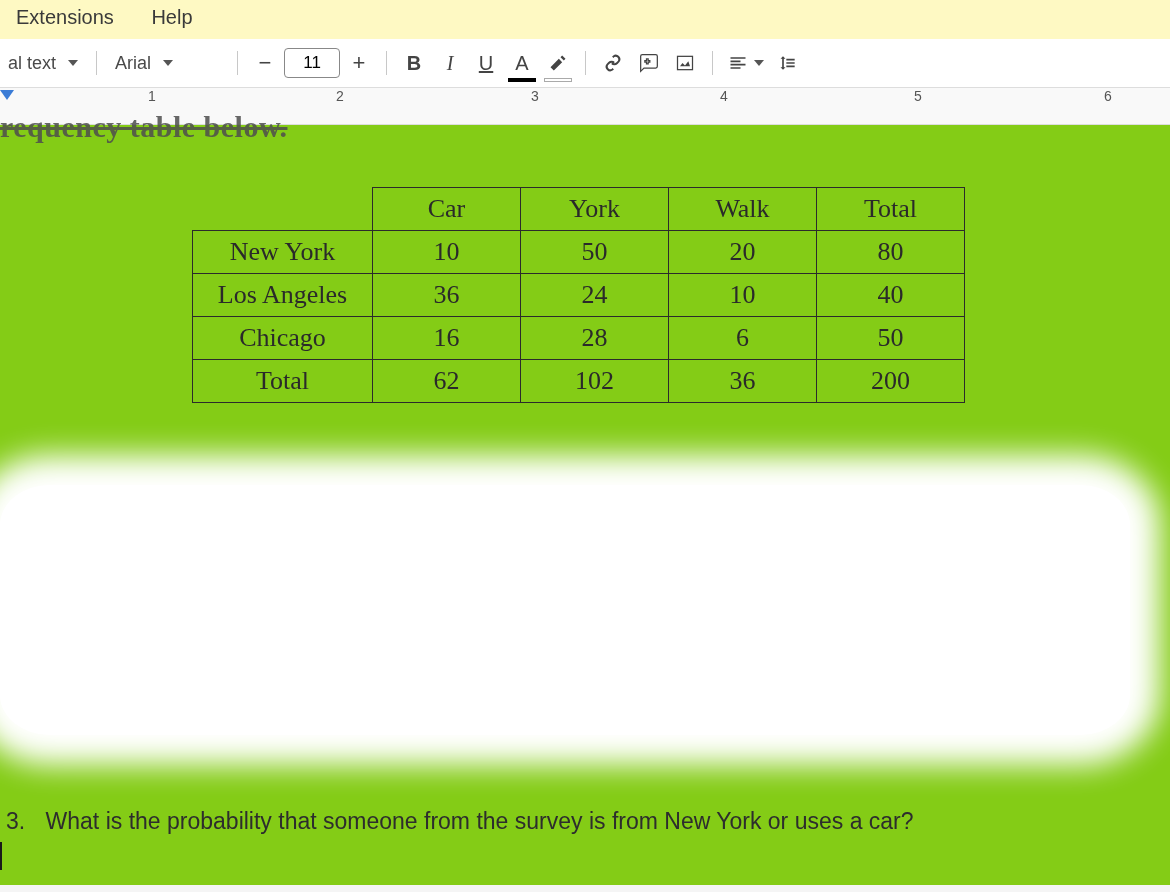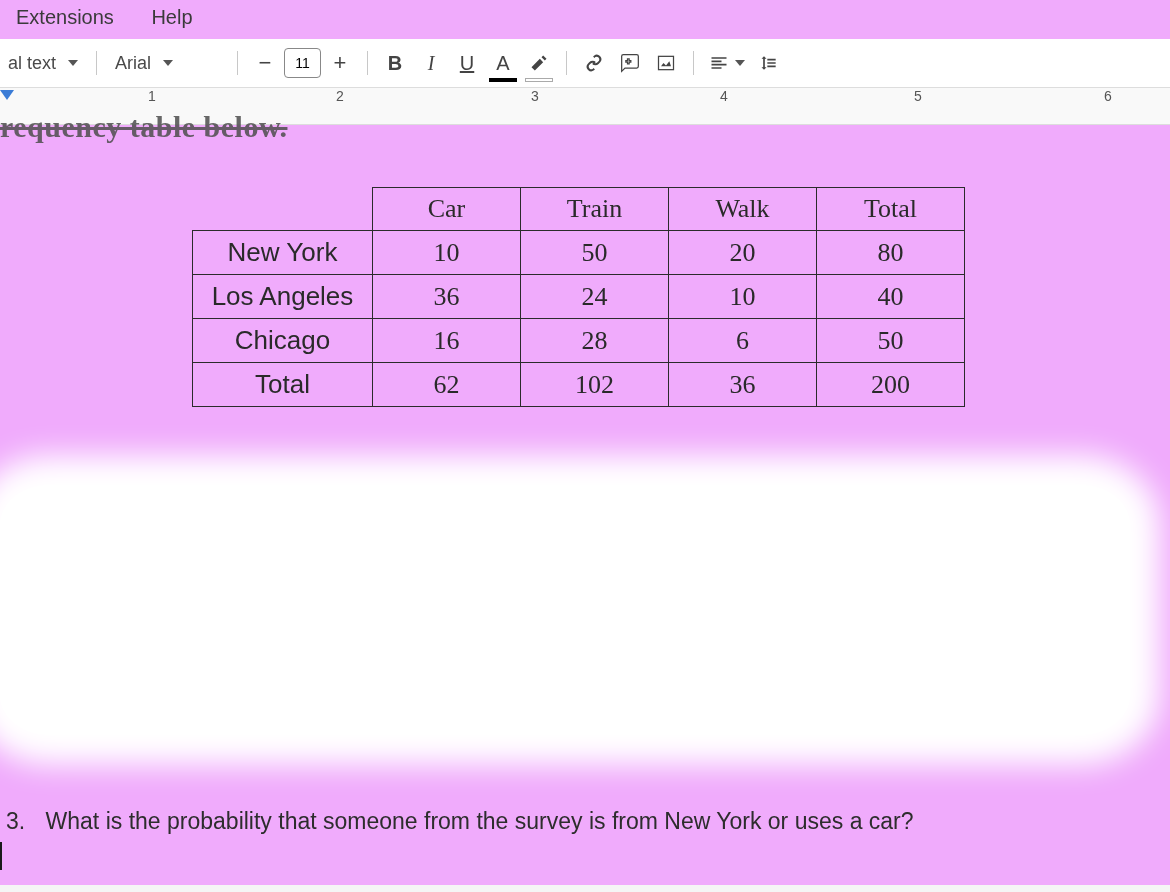--- a/index.html
+++ b/index.html
@@ -5,21 +5,21 @@
     * { box-sizing: border-box; margin: 0; padding: 0; }
     body {
       font-family: Arial, sans-serif;
       background: #f5f5f5;
       width: 1170px;
       height: 892px;
       overflow: hidden;
       position: relative;
     }
     .menubar {
-      background: #f0abfc;
+      background: #fef9c3;
       padding: 6px 0 10px 0;
       font-size: 20px;
       color: #3a3a3a;
     }
     .menubar span { padding: 0 16px; cursor: pointer; }
     .toolbar {
       display: flex;
       align-items: center;
       background: #fff;
       padding: 6px 0;
@@ -33,22 +33,22 @@
       font-size: 18px; color: #4a4a4a; padding: 4px 8px;
       display: flex; align-items: center; gap: 6px; cursor: pointer;
     }
     .dropdown-caret::after {
       content: ""; display: inline-block;
       border-left: 5px solid transparent; border-right: 5px solid transparent;
       border-top: 6px solid #555; margin-left: 6px;
     }
     .toolbar .fontsize-box {
       border: 1.5px solid #888; border-radius: 4px;
-      width: 37px; height: 30px; display:flex; align-items:center; justify-content:center;
-      font-size: 14px; font-weight: 500;
+      width: 56px; height: 30px; display:flex; align-items:center; justify-content:center;
+      font-size: 17px; font-weight: 500;
     }
     .toolbar .iconbtn {
       width: 34px; height: 34px; display:flex; align-items:center; justify-content:center;
       color: #444; cursor: pointer;
     }
     .toolbar .iconbtn svg { fill: #444; }
     .bold-b { font-weight: 700; font-size: 20px; }
     .italic-i { font-style: italic; font-size: 20px; font-family: "Times New Roman", serif; }
     .underline-u { text-decoration: underline; font-size: 20px; }
     .text-a-color { position: relative; }
@@ -69,21 +69,21 @@
     }
     .ruler .indent-left::before{
       content:""; display:block; width:0; height:0;
       border-left: 7px solid transparent; border-right: 7px solid transparent;
       border-top: 10px solid #3b7cd6;
     }
     .ruler .num { position: absolute; top: 0; font-size: 14px; color: #555; transform: translateX(-50%); }
 
     .page-area {
       position: relative;
-      background: #f0abfc;
+      background: #84cc16;
       height: 760px;
       padding: 0;
     }
     .page-area .heading-text {
       position: absolute; left: 0; top: -15px;
       font-family: "Times New Roman", serif; font-weight: 700;
       font-size: 30px; color: #4e4e4e;
       text-decoration: line-through;
       opacity: 0.85;
       letter-spacing: 0.5px;
@@ -94,21 +94,21 @@
       border-collapse: collapse;
       font-family: "Times New Roman", serif;
       font-size: 26px;
       color: #2a2a2a;
     }
     table.freq td, table.freq th {
       border: 1.5px solid #2b2b2b;
       padding: 6px 0;
       text-align: center;
     }
-    table.freq td.rowhead { width: 180px; font-family: Liberation Sans, sans-serif; }
+    table.freq td.rowhead { width: 180px; font-family: Liberation Serif, serif; }
     table.freq td.val { width: 148px; }
     table.freq tr.header-row td.rowhead { border: none; }
 
     .whiteout {
       position: absolute; left: 0; right: 40px; top: 360px; height: 250px;
       background: #fff; border-radius: 50px/40px;
       box-shadow: 0 0 30px 30px #fff;
     }
 
     .question {
@@ -201,21 +201,21 @@
 </div>
 
 <div class="page-area">
   <div class="heading-text">requency table below.</div>
 
   <table class="freq">
     <tbody>
         <tr class="header-row">
       <td class="rowhead"></td>
       <td class="val">Car</td>
-      <td class="val">Train</td>
+      <td class="val">York</td>
       <td class="val">Walk</td>
       <td class="val">Total</td>
     </tr>
     <tr>
       <td class="rowhead">New York</td>
       <td class="val">10</td>
       <td class="val">50</td>
       <td class="val">20</td>
       <td class="val">80</td>
     </tr>

